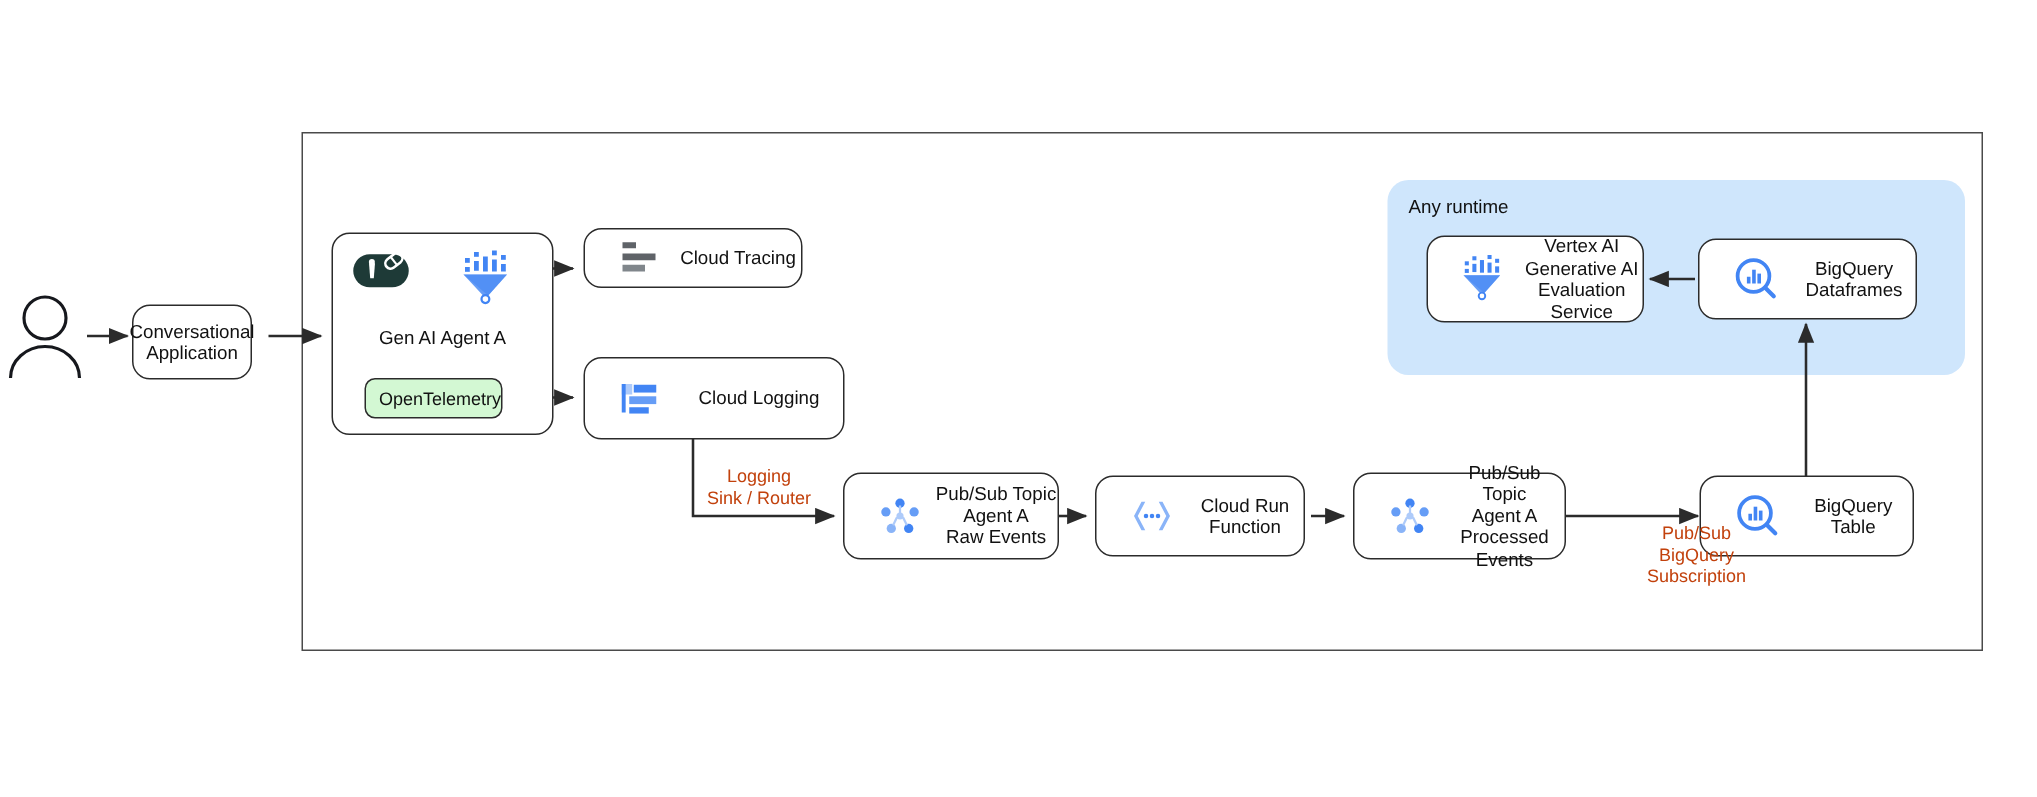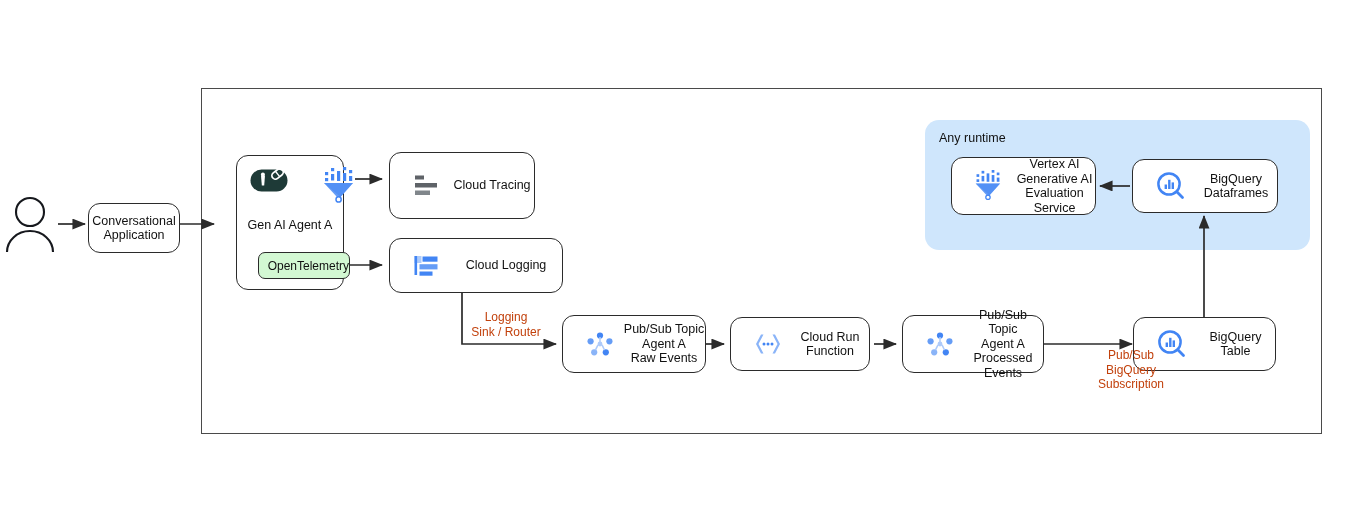--- a/index.html
+++ b/index.html
@@ -62,26 +62,25 @@
     position: absolute;
     left: 14px; top: 11px;
     font-size: 12.5px;
     color: #111;
   }
 
   
   #agent-group {
     position: absolute;
     left: 221px; top: 155px;
-    width: 108px; height: 135px;
+    width: 148px; height: 135px;
     background: #ffffff;
     border: 1.6px solid #2b2b2b;
     border-radius: 12px;
     z-index: 3;
-    margin-left: 15px;
   }
   #agent-group .agent-title {
     position: absolute;
     left: 0; right: 0; top: 62px;
     text-align: center;
     font-size: 12.5px;
     color: #111;
   }
   #agent-badge-1 { position: absolute; left: 13px; top: 13px; }
   #agent-badge-2 { position: absolute; left: 85px; top: 10px; }
@@ -148,21 +147,21 @@
 
       <path d="M1130,186 L1100,186"></path>
     </g>
 
     <g stroke="#16181d" stroke-width="2.1" fill="none">
       <circle cx="30" cy="212" r="14"></circle>
       <path d="M7,252 a23,21 0 0 1 46,0"></path>
     </g>
   </svg>
 
-  <div class="node" style="left:88px; top:203px; width:92px; height:50px;">
+  <div class="node" style="left:88px; top:203px; width:80px; height:50px;">
     <div class="label">Conversational
 Application</div>
   </div>
 
   <div id="agent-group">
 
     <svg id="agent-badge-1" class="icon" width="38" height="23" viewBox="0 0 38 23">
       <rect x="0.5" y="0.5" width="37" height="22" rx="11" fill="#1e3a37"></rect>
       <path d="M11 6.5 L15 6.5 L14.2 16.5 L11.8 16.5 Z" fill="#ffffff"></path>
       <circle cx="12.9" cy="5.6" r="2.0" fill="#ffffff"></circle>
@@ -189,21 +188,21 @@
       <circle cx="16.6" cy="33.4" r="2.6" fill="none" stroke="#4285f4" stroke-width="1.5"></circle>
     </svg>
 
     <div class="agent-title">Gen AI Agent A</div>
 
     <div id="otel-box">
       <div class="label">OpenTelemetry</div>
     </div>
   </div>
 
-  <div class="node with-icon" style="left:389px; top:152px; width:146px; height:67px;">
+  <div class="node with-icon" style="left:389px; top:152px; width:146px; height:40px;">
     <svg class="icon" width="30" height="30" viewBox="0 0 30 30">
       <rect x="3" y="4.5" width="9" height="4" fill="#5f6368"></rect>
       <rect x="3" y="12" width="22" height="4.5" fill="#5f6368"></rect>
       <rect x="3" y="19.5" width="15" height="4.5" fill="#80868b"></rect>
     </svg>
     <div class="label">Cloud Tracing</div>
   </div>
 
   <div class="node with-icon" style="left:389px; top:238px; width:174px; height:55px;">
     <svg class="icon" width="30" height="30" viewBox="0 0 30 30">

